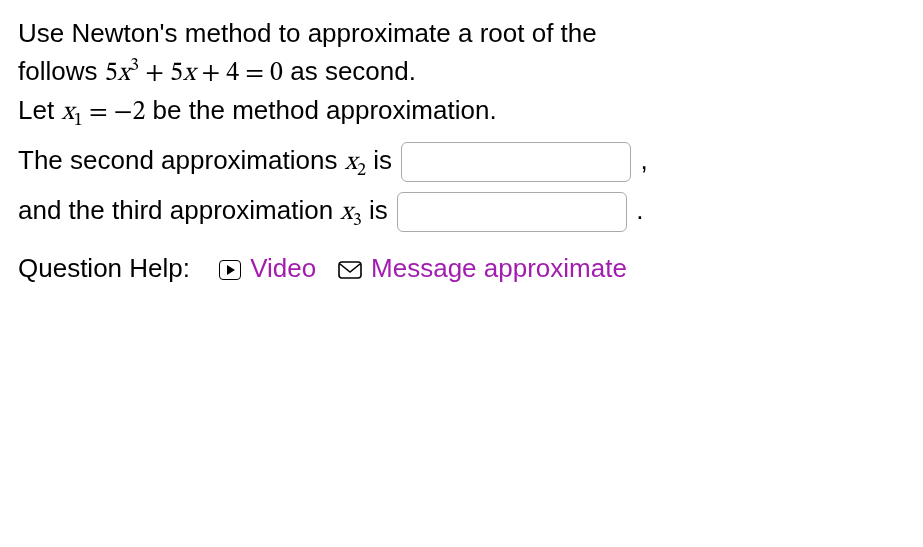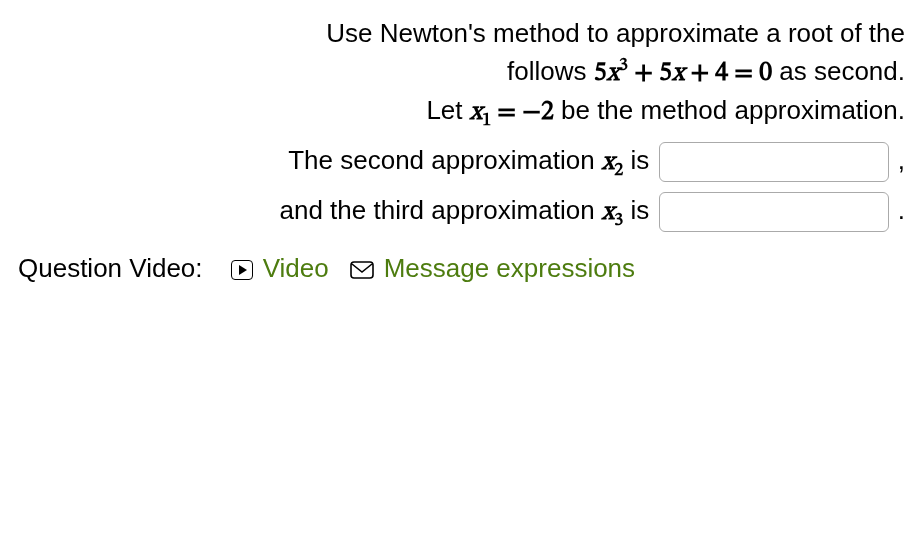--- a/index.html
+++ b/index.html
@@ -8,21 +8,20 @@
     font-family: "Trebuchet MS", "Lucida Sans Unicode", Arial, sans-serif;
     font-size: 26px;
     color: #000;
     background: #fff;
     width: 923px;
     box-sizing: border-box;
     line-height: 1.45;
   }
   .math {
     font-family: "Cambria Math", "STIX Two Math", "Latin Modern Math", Georgia, serif;
-    font-weight: bold;
   }
   .mathvar {
     font-family: "Cambria Math", "STIX Two Math", "Latin Modern Math", Georgia, serif;
     font-style: italic;
   }
   sup {
     font-size: 0.7em;
     vertical-align: super;
     line-height: 0;
   }
@@ -39,21 +38,21 @@
     width: 230px;
     height: 40px;
     vertical-align: middle;
     margin: 0 2px;
     box-sizing: border-box;
   }
   .help-row {
     margin-top: 18px;
   }
   a.link {
-    color: #4d7c0f;
+    color: #a21caf;
     text-decoration: none;
   }
   .icon-box {
     display: inline-flex;
     align-items: center;
     justify-content: center;
     width: 22px;
     height: 20px;
     border: 1.5px solid #000;
     border-radius: 4px;
@@ -72,58 +71,57 @@
   }
   .envelope-icon {
     display: inline-block;
     width: 24px;
     height: 18px;
     vertical-align: middle;
     margin-right: 2px;
   }
   .para {
     margin-bottom: 4px;
-    text-align: right;
   }
   .gap {
     margin-top: 10px;
   }
 </style>
 </head>
 <body>
 
 <div>
 
   <div class="para">
     <span>Use Newton's method to approximate a root of the</span><br>
     <span>follows </span><span class="math"><span>5</span><span class="mathvar">x</span><sup>3</sup><span> + 5</span><span class="mathvar">x</span><span> + 4 = 0</span></span><span> as second.</span><br>
     <span>Let </span><span class="math"><span class="mathvar">x</span><sub>1</sub><span> = −2</span></span><span> be the method approximation.</span>
   </div>
 
   <div class="para gap">
-    <span>The second approximation </span><span class="math"><span class="mathvar">x</span><sub>2</sub></span><span> is </span>
+    <span>The second approximations </span><span class="math"><span class="mathvar">x</span><sub>2</sub></span><span> is </span>
     <span class="answer-box"></span>
     <span>,</span>
   </div>
 
   <div class="para gap">
     <span>and the third approximation </span><span class="math"><span class="mathvar">x</span><sub>3</sub></span><span> is </span>
     <span class="answer-box"></span>
     <span>.</span>
   </div>
 
 
 </div>
 
 <div class="help-row">
-  <span>Question Video:</span>
+  <span>Question Help:</span>
   &nbsp;&nbsp;
   <span class="icon-box">
     <span class="triangle-play"></span>
   </span>
   <a href="#" class="link">Video</a>
   &nbsp;
   <svg class="envelope-icon" viewBox="0 0 24 18">
     <rect x="1" y="1" width="22" height="16" rx="3" ry="3" fill="none" stroke="#000" stroke-width="1.6"></rect>
     <polyline points="2,3 12,11 22,3" fill="none" stroke="#000" stroke-width="1.6"></polyline>
   </svg>
-  <a href="#" class="link">Message expressions</a>
+  <a href="#" class="link">Message approximate</a>
 </div>
 
 </body></html>

